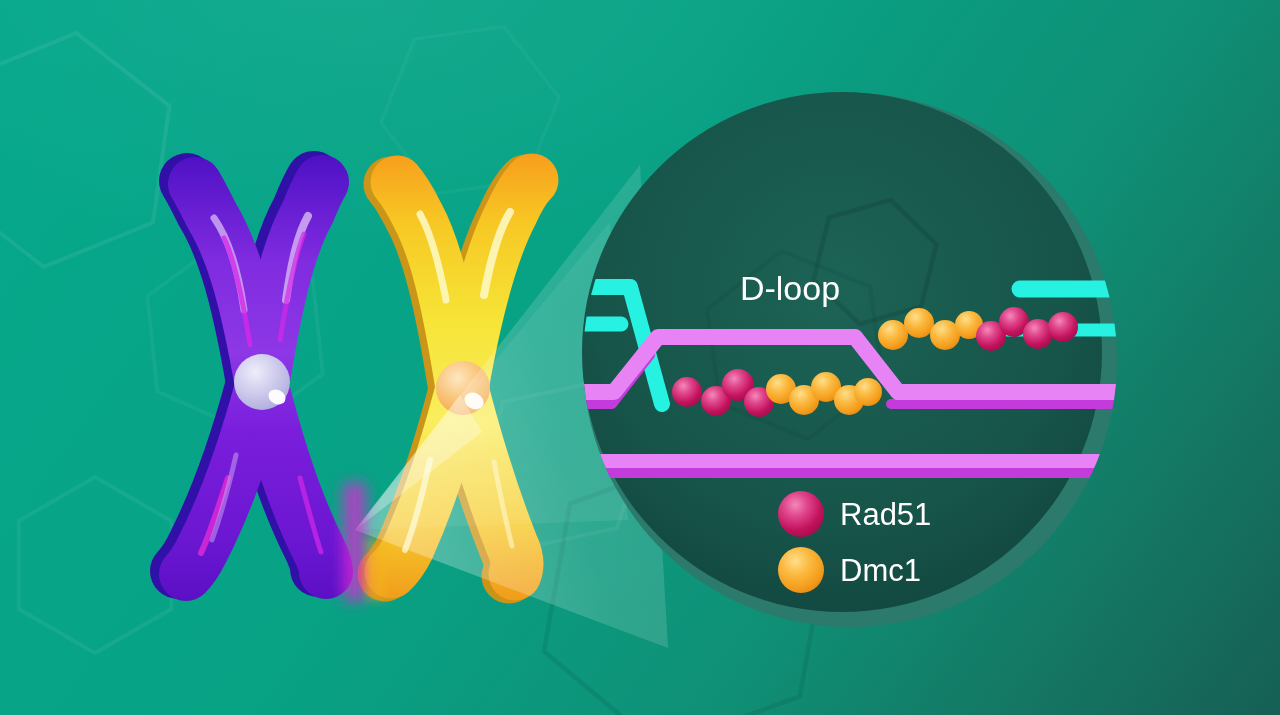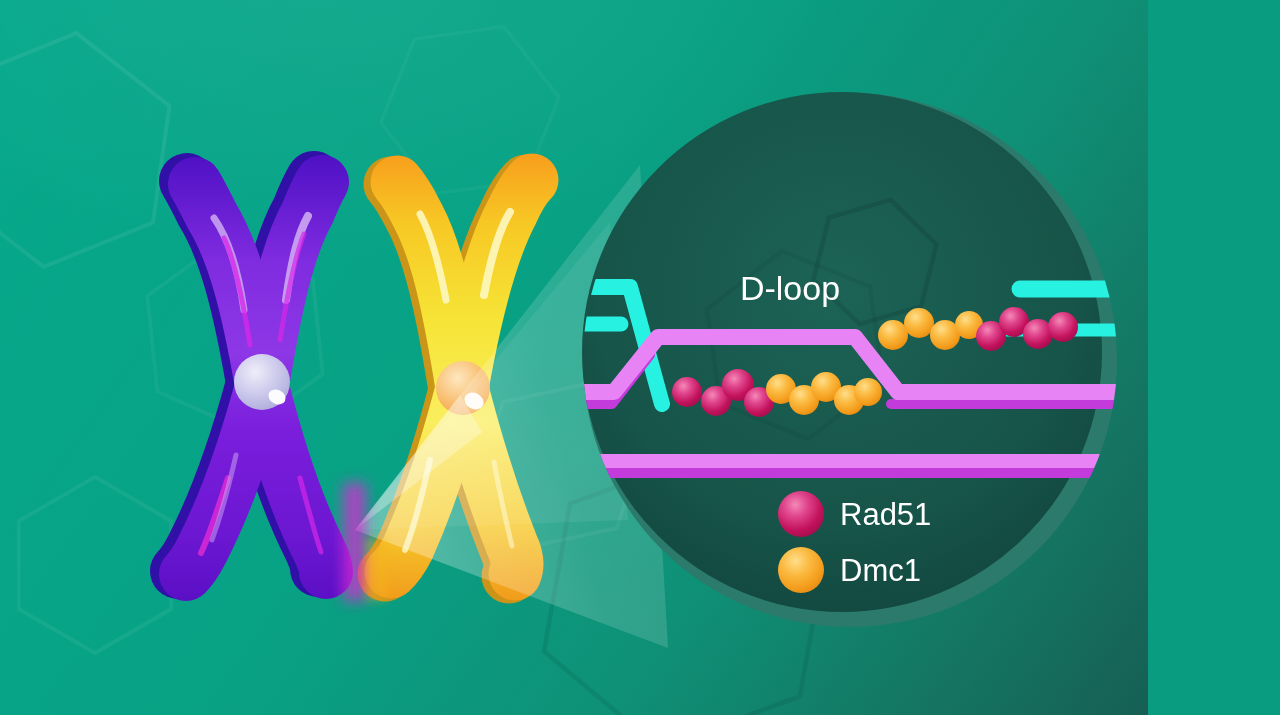--- a/index.html
+++ b/index.html
@@ -2,21 +2,21 @@
 <html><head>
 <meta charset="utf-8">
 <style>
   html,body{margin:0;padding:0;}
   body{
     width:1280px;height:715px;overflow:hidden;
     font-family:"Liberation Sans", sans-serif;
     background:#0a9c81;
   }
   .stage{
-    position:relative;width:1148px;height:715px;overflow:hidden;
+    position:relative;width:1280px;height:715px;overflow:hidden;
     background:
       radial-gradient(900px 500px at 28% -5%, rgba(255,255,255,0.06), rgba(255,255,255,0) 60%),
       linear-gradient(125deg, #06a88c 0%, #08a285 42%, #0f9076 68%, #147562 86%, #165f54 100%);
   }
   svg text{font-family:"Liberation Sans", sans-serif;}
   .lbl{fill:#ffffff;}
 </style>
 </head>
 <body>
 

